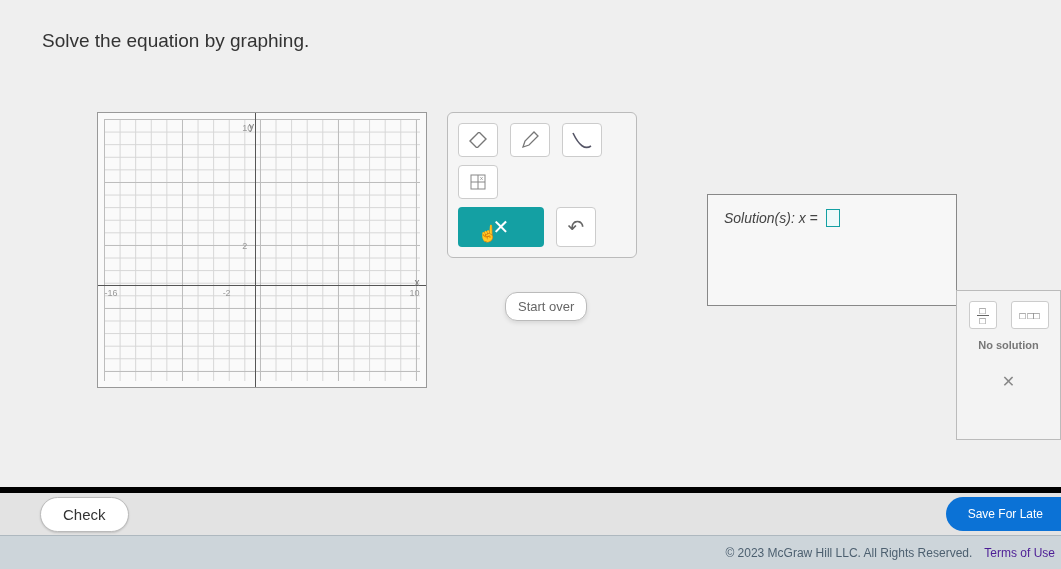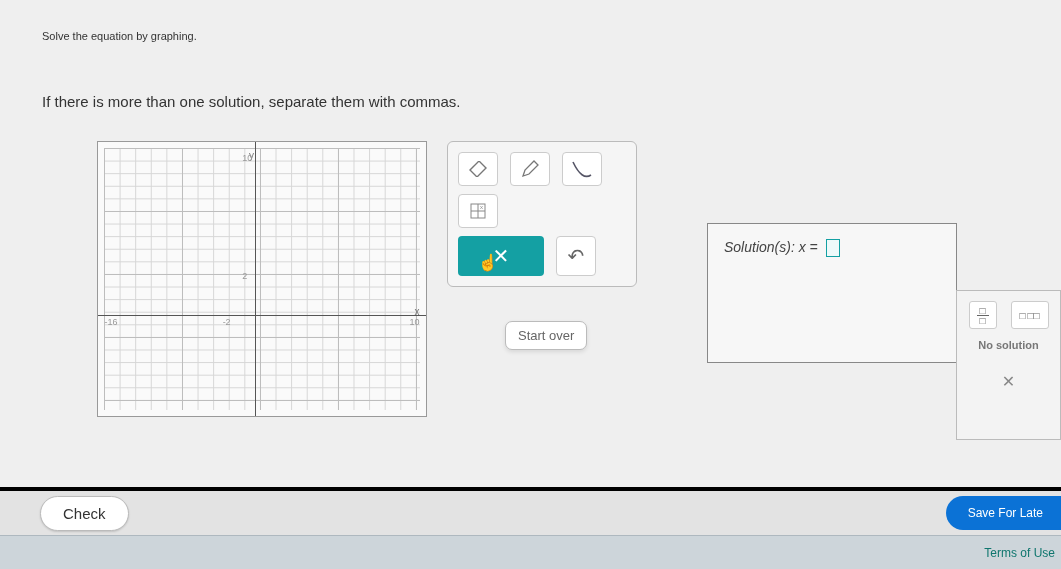--- a/index.html
+++ b/index.html
@@ -10,21 +10,21 @@
     background: #e8e8e8;
     position: relative;
     overflow: hidden;
   }
   .content {
     padding: 30px 42px 0 42px;
     background: #efefef;
     height: 490px;
     position: relative;
   }
-  .prompt1 { font-size: 11px; color: #333; margin-bottom: 30px; }
+  .prompt1 { font-size: 19px; color: #333; margin-bottom: 10px; }
   .equation {
     font-size: 17px; font-style: italic; color: #222;
     margin: 0 0 20px 36px;
     font-family: 'Times New Roman', serif;
   }
   .equation sup { font-size: 11px; vertical-align: super; }
   .prompt2 { font-size: 15px; color: #333; margin-bottom: 12px; }
   .prompt3 { font-size: 15px; color: #333; line-height: 1.3; margin-bottom: 30px;}
   .work-row { display: flex; align-items:flex-start; gap: 20px; }
   
@@ -76,33 +76,33 @@
     cursor:pointer; font-size:20px;
   }
   .tool-x { background:#14a0a3; color:#fff; }
   .tool-undo { background:#fff; border:1px solid #ccc; color:#666; width:40px; }
   .cursor-hand{
     position:absolute; left:30px; bottom:14px; font-size:16px; color:#fff;
     pointer-events:none;
   }
   .tooltip {
     position:absolute; top:180px; left:58px;
-    background:#fff; border:1px solid #bbb; border-radius:7px;
+    background:#fff; border:1px solid #bbb; border-radius:12px;
     padding:6px 12px; font-size:13px; color:#666;
     box-shadow:0 2px 4px rgba(0,0,0,.1);
   }
   .tooltip::before{
     content:""; position:absolute; top:-6px; left:20px;
     border:6px solid transparent; border-bottom-color:#fff;
   }
   
   .solution-box {
     margin-left: 50px;
     margin-top: 82px;
-    width: 250px; height: 140px;
+    width: 250px; height: 112px;
     border:1px solid #888;
     background:#f7f7f7;
     padding:14px 16px;
     position:relative;
     flex-shrink:0;
   }
   .sol-label { font-size:14px; color:#444; font-style:italic; }
   .sol-blank {
     display:inline-block; width:14px; height:18px;
     border:1px solid #14a0a3; margin-left:4px; vertical-align:middle;
@@ -119,51 +119,50 @@
   .kp-item { font-size:13px; color:#666; border:1px solid #ccc; background:#fff;
     width:28px; height:28px; display:flex; align-items:center; justify-content:center;
     border-radius:3px; cursor:pointer; }
   .kp-frac { flex-direction:column; line-height:.7; font-size:10px;}
   .kp-frac .bar { width:12px; height:1px; background:#666; margin:1px 0;}
   .kp-text { text-align:center; font-size:11px; color:#777; margin-top:6px; line-height:1.2;font-weight:bold;}
   .kp-x { margin-top:20px; font-size:16px; color:#888; text-align:center; cursor:pointer;}
   
   .bottom-bar {
     position:absolute; left:0; right:0; bottom:34px; height:48px;
-    background:#e3e3e3; border-top:4px solid #000000;
+    background:#e3e3e3; border-top:6px solid #000000;
     display:flex; align-items:center; justify-content:space-between;
     padding:0 40px 0 40px;
   }
   .btn-check {
     background:#fff; border:1px solid #bbb; border-radius:18px;
     padding:8px 22px; font-size:15px; color:#333; cursor:pointer;
     box-shadow:0 1px 2px rgba(0,0,0,.15);
   }
   .btn-save {
     background:#0b72d6; color:#fff; border:none; border-radius:18px 0 0 18px;
     padding:10px 18px 10px 22px; font-size:12px; cursor:pointer;
     position:absolute; right:0;
   }
   .footer {
     position:absolute; left:0; right:0; bottom:0; height:34px;
     background:#cdd5da; border-top:1px solid #aeb8bf;
     display:flex; align-items:center; justify-content:flex-end;
     padding:0 6px; gap:12px;
     font-size:12px; color:#4d6070;
   }
-  .footer a { color:#0f766e; text-decoration:none; }
+  .footer a { color:#4c1d95; text-decoration:none; }
 </style>
 </head>
 <body>
 
 <div class="content">
   <p class="prompt1">Solve the equation by graphing.</p>
   <p class="prompt3">
     <br>
-    <span>If there is more than one solution, separate them with commas.</span>
   </p>
 
   <div class="work-row">
 
     <div class="graph-panel">
       <div class="graph-inner"></div>
       <div class="axis-x"></div>
       <div class="axis-y"></div>
       <span class="ax-lbl ay">y</span>
       <span class="ax-lbl ax">x</span>
@@ -240,14 +239,15 @@
     <div class="kp-x">✕</div>
   </div>
 </div>
 
 <div class="bottom-bar">
   <button class="btn-check">Check</button>
   <button class="btn-save">Save For Late</button>
 </div>
 
 <div class="footer">
+  <span>© 2023 McGraw Hill LLC. All Rights Reserved.</span>
   <a href="#">Terms of Use</a>
 </div>
 
 </body></html>

